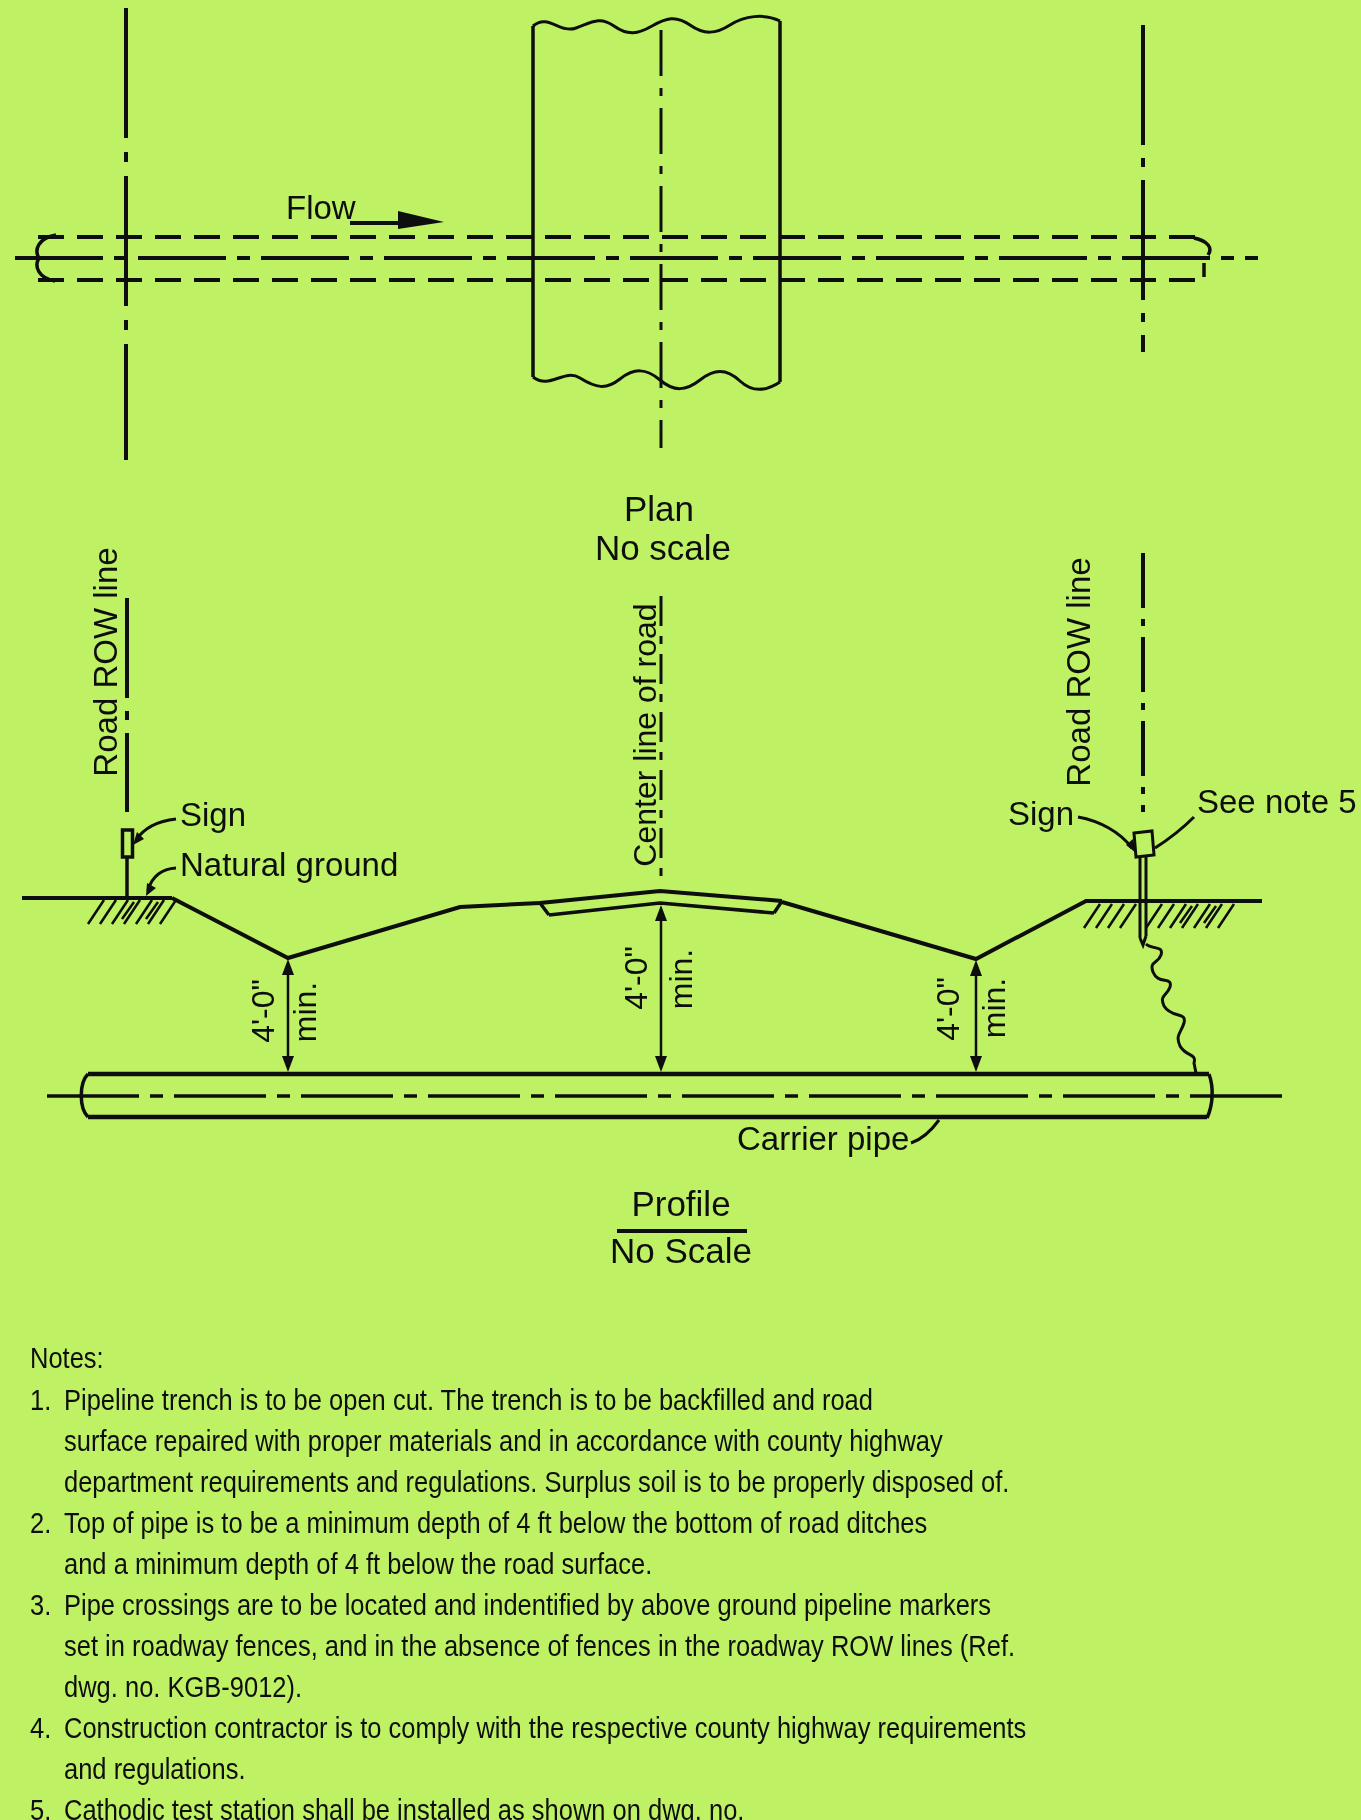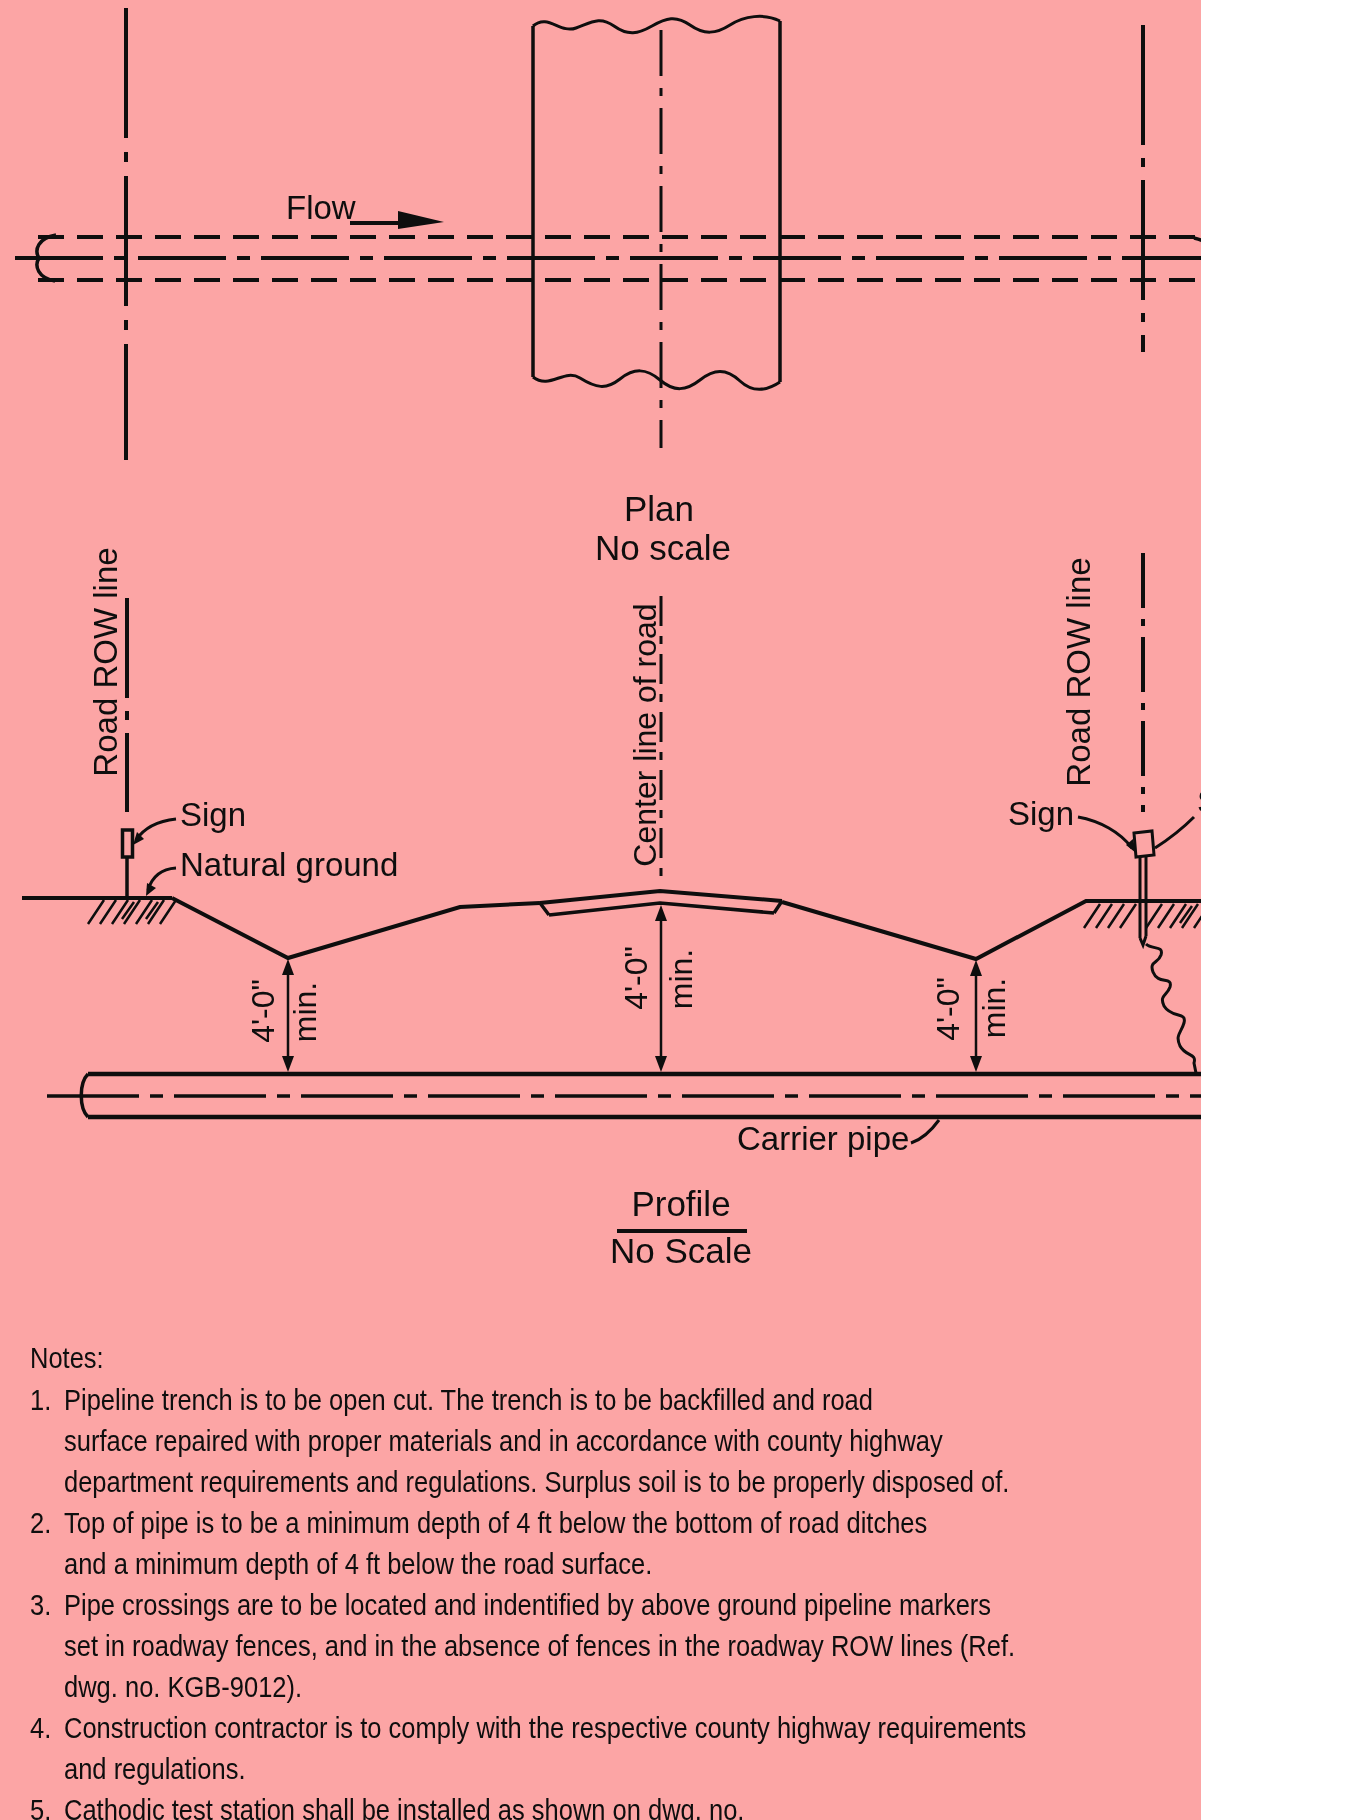--- a/index.html
+++ b/index.html
@@ -1,16 +1,16 @@
 <!DOCTYPE html>
 <html><head>
 <meta charset="utf-8">
 <style>
   html,body{margin:0;padding:0;background:#ffffff;}
-  #page{position:relative;width:1201px;height:1820px;background:#fca5a5;overflow:hidden;
+  #page{position:relative;width:1361px;height:1820px;background:#bef264;overflow:hidden;
         font-family:"Liberation Sans", sans-serif;color:#0e0e0e;}
   svg{position:absolute;left:0;top:0;}
   svg text{fill:#0e0e0e;font-family:"Liberation Sans", sans-serif;}
   .lbl{font-size:33px;}
   .lbl-sm{font-size:32px;}
   .title{font-size:35px;}
   .notes{position:absolute;left:0;top:0;width:1361px;height:1820px;}
   .note-line{position:absolute;left:30px;width:1330px;font-size:30px;white-space:nowrap;
              transform:scaleX(0.85);transform-origin:left top;letter-spacing:0px;}
   .note-num{display:inline-block;width:40px;}

